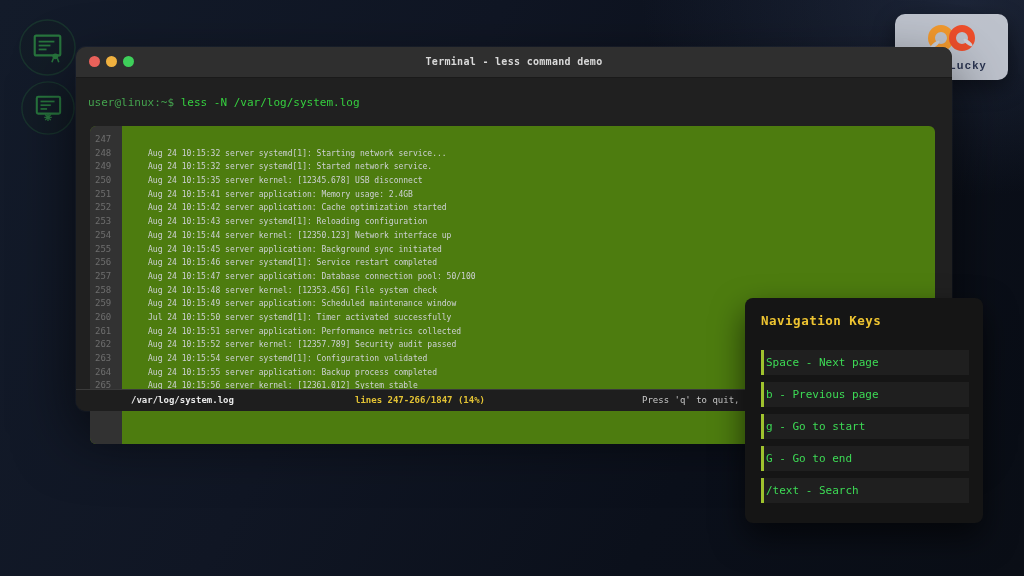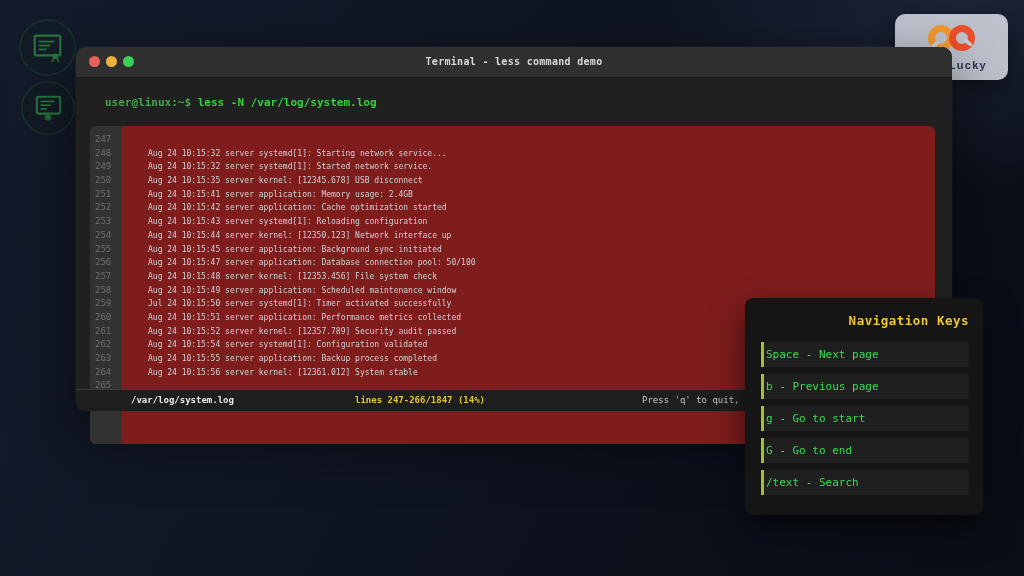--- a/index.html
+++ b/index.html
@@ -38,28 +38,28 @@
   .lights{position:absolute;left:13px;top:9px;display:flex;gap:6px;}
   .light{width:11px;height:11px;border-radius:50%;}
   .light.red{background:#e8615a;}
   .light.yellow{background:#f0b13f;}
   .light.green{background:#3ecf5a;}
   .win-title{
     position:absolute;left:0;right:0;top:0;height:30px;line-height:30px;text-align:center;
     font-size:10px;font-weight:bold;color:#d9d9d9;letter-spacing:.3px;
   }
   .prompt-line{
-    position:absolute;left:12px;top:49px;font-size:11px;font-weight:bold;white-space:pre;margin-left:17px;
+    position:absolute;left:12px;top:49px;font-size:11px;font-weight:normal;white-space:pre;
   }
   .prompt-user{color:#44a34e;}
   .prompt-cmd{color:#35cf3f;}
   
   .log-panel{
     position:absolute;left:14px;top:79px;width:845px;height:318px;
-    background:#7f1d1d;border-radius:6px;overflow:hidden;display:flex;
+    background:#4d7c0f;border-radius:6px;overflow:hidden;display:flex;
   }
   .log-gutter{
     width:32px;background:#323232;padding-top:7px;box-sizing:border-box;flex:none;
   }
   .gnum{
     height:13.7px;line-height:13.7px;font-size:9px;color:#6e6e6e;padding-left:5px;white-space:pre;
   }
   .log-lines{flex:1;padding-top:7px;box-sizing:border-box;min-width:0;}
   .lrow{
     height:13.7px;line-height:13.7px;font-size:8px;color:#ced1d5;white-space:pre;
@@ -75,22 +75,22 @@
   .status-file{position:absolute;left:10px;color:#e8e8e8;font-weight:bold;margin-left:45px;}
   .status-pos{position:absolute;left:279px;color:#e3c334;font-weight:bold;}
   .status-hint{position:absolute;right:12px;color:#c9c9c9;}
   
   .nav-panel{
     position:absolute;left:745px;top:298px;width:238px;box-sizing:border-box;
     background:#151515;border-radius:8px;padding:15px 14px 20px 16px;
     box-shadow:0 14px 32px rgba(0,0,0,0.6);
   }
   .nav-title{
-    text-align:right;font-size:12.5px;font-weight:bold;color:#eec431;letter-spacing:.5px;
-    margin-bottom:14px;
+    text-align:left;font-size:12.5px;font-weight:bold;color:#eec431;letter-spacing:.5px;
+    margin-bottom:22px;
   }
   .nav-item{
     height:25px;line-height:25px;background:#1f1f1f;border-left:3px solid #9fc22e;
     color:#3ddb55;font-size:11px;padding-left:2px;margin-bottom:7px;white-space:pre;
   }
   .nav-item:last-child{margin-bottom:0;}
 </style>
 </head>
 <body>
 
@@ -167,20 +167,21 @@
     <div class="log-lines">
         <div class="lrow"></div>
         <div class="lrow">Aug 24 10:15:32 server systemd[1]: Starting network service...</div>
         <div class="lrow">Aug 24 10:15:32 server systemd[1]: Started network service.</div>
         <div class="lrow">Aug 24 10:15:35 server kernel: [12345.678] USB disconnect</div>
         <div class="lrow">Aug 24 10:15:41 server application: Memory usage: 2.4GB</div>
         <div class="lrow">Aug 24 10:15:42 server application: Cache optimization started</div>
         <div class="lrow">Aug 24 10:15:43 server systemd[1]: Reloading configuration</div>
         <div class="lrow">Aug 24 10:15:44 server kernel: [12350.123] Network interface up</div>
         <div class="lrow">Aug 24 10:15:45 server application: Background sync initiated</div>
+        <div class="lrow">Aug 24 10:15:46 server systemd[1]: Service restart completed</div>
         <div class="lrow">Aug 24 10:15:47 server application: Database connection pool: 50/100</div>
         <div class="lrow">Aug 24 10:15:48 server kernel: [12353.456] File system check</div>
         <div class="lrow">Aug 24 10:15:49 server application: Scheduled maintenance window</div>
         <div class="lrow">Jul 24 10:15:50 server systemd[1]: Timer activated successfully</div>
         <div class="lrow">Aug 24 10:15:51 server application: Performance metrics collected</div>
         <div class="lrow">Aug 24 10:15:52 server kernel: [12357.789] Security audit passed</div>
         <div class="lrow">Aug 24 10:15:54 server systemd[1]: Configuration validated</div>
         <div class="lrow">Aug 24 10:15:55 server application: Backup process completed</div>
         <div class="lrow">Aug 24 10:15:56 server kernel: [12361.012] System stable</div>
       </div>

